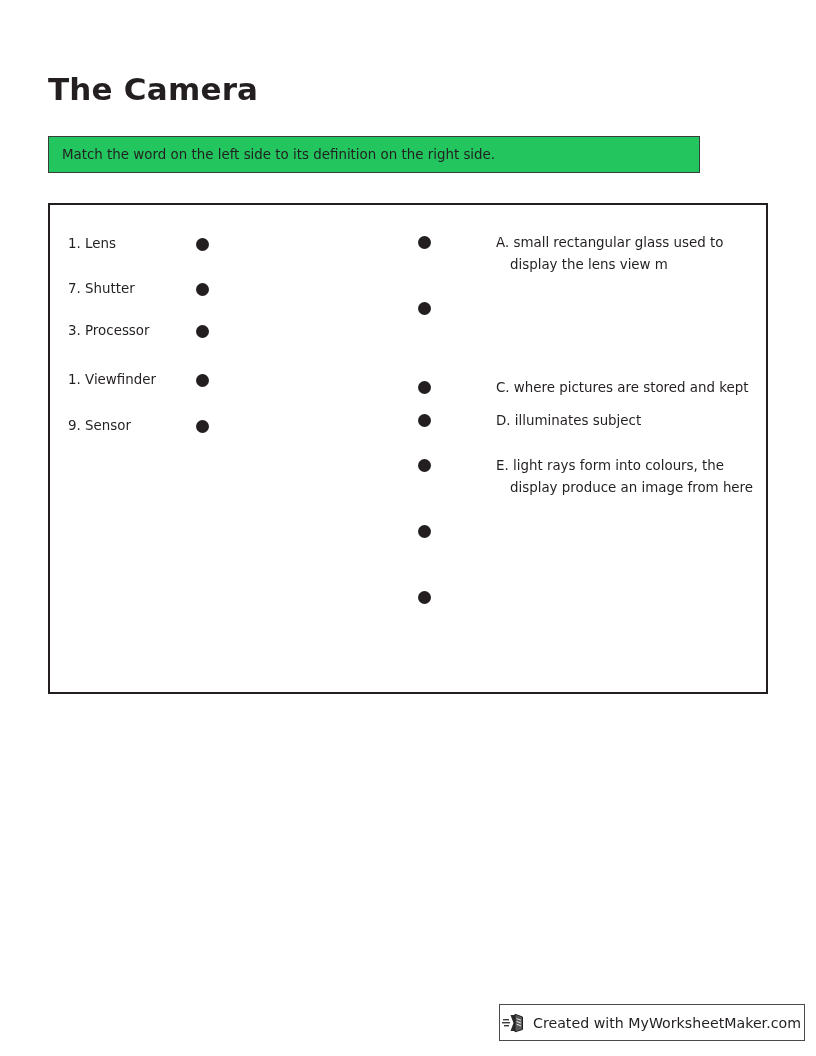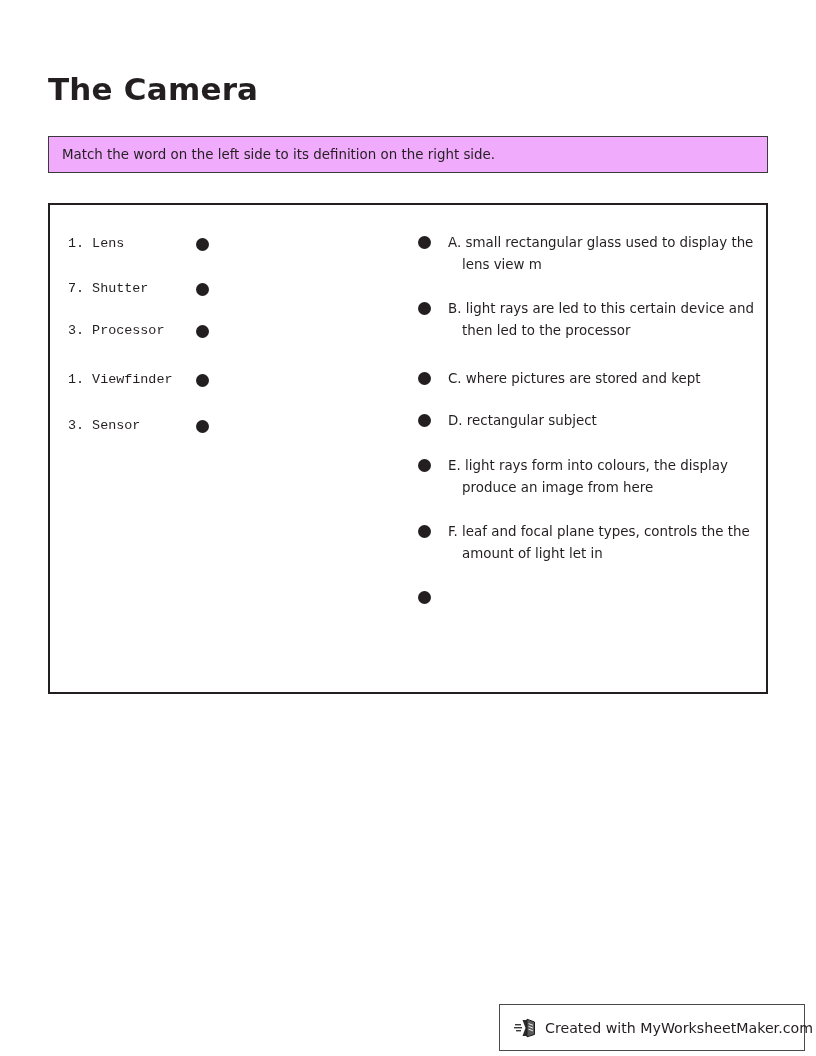--- a/index.html
+++ b/index.html
@@ -27,25 +27,25 @@
     color: #231f20;
     line-height: 40px;
     white-space: nowrap;
   }
 
   
   .instruction-box {
     position: absolute;
     left: 48px;
     top: 136px;
-    width: 720px;
+    width: 652px;
     height: 37px;
     box-sizing: border-box;
     border: 1.2px solid #3b3b3b;
-    background: #f0abfc;
+    background: #22c55e;
     display: flex;
     align-items: center;
   }
   .instruction-text {
     padding-left: 13px;
     font-size: 13.4px;
     line-height: 18px;
     color: #231f20;
   }
 
@@ -68,21 +68,20 @@
     top: 0px;
     width: 350px;
   }
   .term-row {
     position: absolute;
     left: 18px;
     width: 320px;
     height: 18px;
     display: flex;
     align-items: center;
-    font-family: Liberation Mono, monospace;
   }
   .term-label {
     font-size: 13.4px;
     line-height: 18px;
     color: #231f20;
     white-space: nowrap;
     width: 128px;
   }
   .dot {
     display: inline-block;
@@ -99,20 +98,21 @@
     left: 350px;
     top: 0px;
     width: 368px;
   }
   .def-row {
     position: absolute;
     left: 0px;
     display: flex;
     align-items: flex-start;
     width: 360px;
+    gap: 48px;
   }
   .def-dot-wrap {
     width: 48px;
     flex: none;
     display: flex;
     justify-content: center;
     padding-top: 4px;
   }
   .def-text {
     font-size: 13.4px;
@@ -123,27 +123,27 @@
     text-indent: -14px;
     margin-left: 14px;
   }
 
   
   .footer-badge {
     position: absolute;
     left: 499px;
     top: 1004px;
     width: 306px;
-    height: 47px;
+    height: 37px;
     box-sizing: border-box;
     border: 1.2px solid #4a4a4a;
     background: #ffffff;
     display: flex;
     align-items: center;
-    padding-left: 14px;
+    padding-left: 2px;
   }
   .footer-logo {
     width: 24px;
     height: 24px;
     flex: none;
     margin-right: 7px;
     display: flex;
     align-items: center;
     justify-content: center;
   }
@@ -181,68 +181,66 @@
       <span class="term-label">3. Processor</span>
       <span class="dot"></span>
     </div>
 
     <div class="term-row" style="top:166px">
       <span class="term-label">1. Viewfinder</span>
       <span class="dot"></span>
     </div>
 
     <div class="term-row" style="top:212px">
-      <span class="term-label">3. Sensor</span>
+      <span class="term-label">9. Sensor</span>
       <span class="dot"></span>
     </div>
 
   </div>
 
   <div class="defs-col">
 
     <div class="def-row" style="top:27px">
       <span class="def-dot-wrap">
         <span class="dot"></span>
       </span>
       <span class="def-text">A. small rectangular glass used to display the lens view m</span>
     </div>
 
     <div class="def-row" style="top:93px">
       <span class="def-dot-wrap">
         <span class="dot"></span>
       </span>
-      <span class="def-text">B. light rays are led to this certain device and then led to the processor</span>
-    </div>
-
-    <div class="def-row" style="top:163px">
+    </div>
+
+    <div class="def-row" style="top:172px">
       <span class="def-dot-wrap">
         <span class="dot"></span>
       </span>
       <span class="def-text">C. where pictures are stored and kept</span>
     </div>
 
     <div class="def-row" style="top:205px">
       <span class="def-dot-wrap">
         <span class="dot"></span>
       </span>
-      <span class="def-text">D. rectangular subject</span>
+      <span class="def-text">D. illuminates subject</span>
     </div>
 
     <div class="def-row" style="top:250px">
       <span class="def-dot-wrap">
         <span class="dot"></span>
       </span>
       <span class="def-text">E. light rays form into colours, the display produce an image from here</span>
     </div>
 
     <div class="def-row" style="top:316px">
       <span class="def-dot-wrap">
         <span class="dot"></span>
       </span>
-      <span class="def-text">F. leaf and focal plane types, controls the the amount of light let in</span>
     </div>
 
     <div class="def-row" style="top:382px">
       <span class="def-dot-wrap">
         <span class="dot"></span>
       </span>
     </div>
 
   </div>
 </div>

